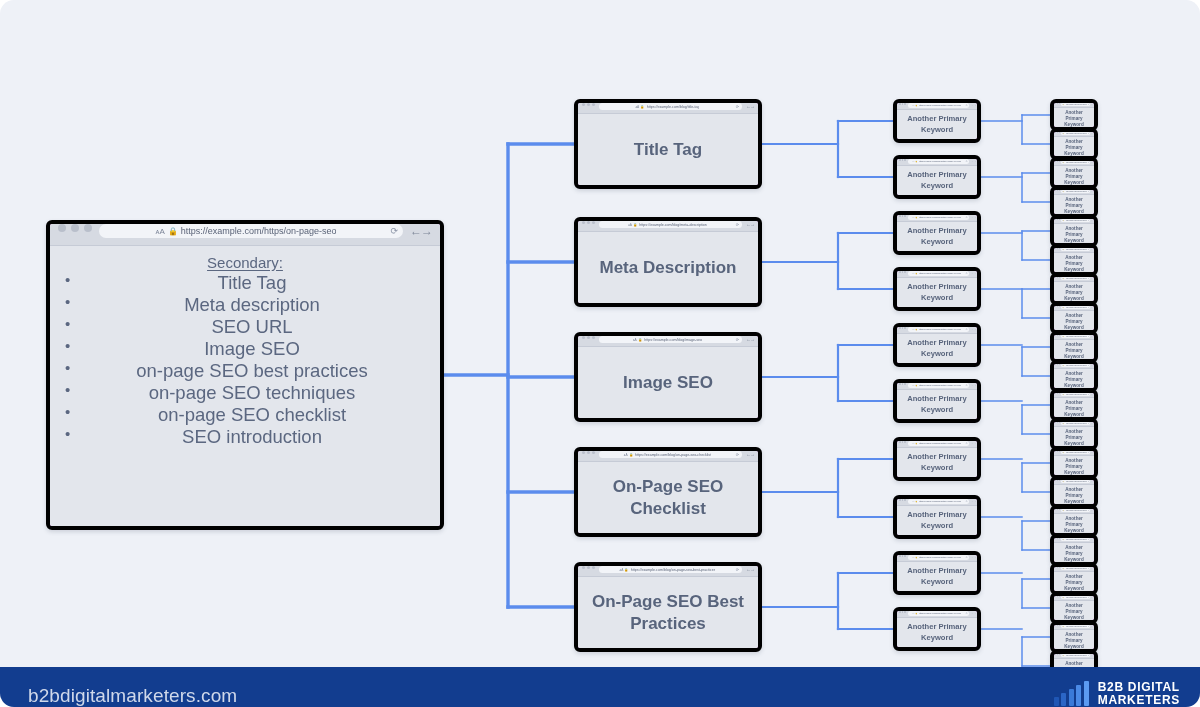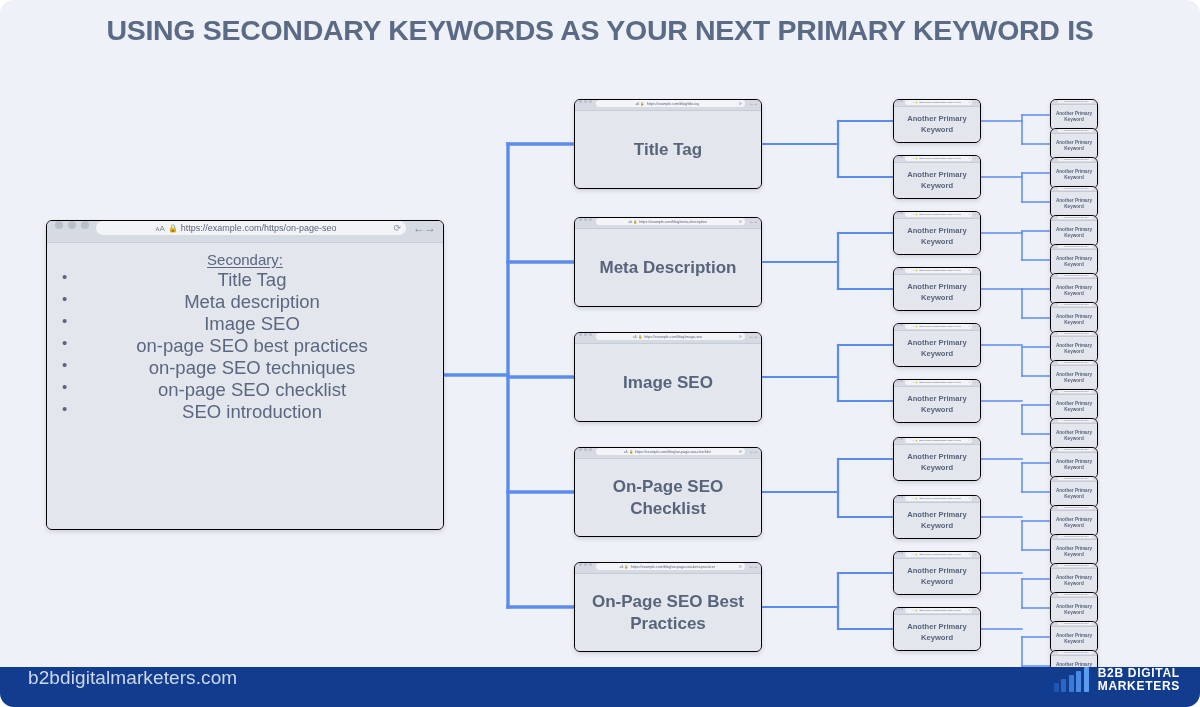--- a/index.html
+++ b/index.html
@@ -37,21 +37,21 @@
   #wires {
     position: absolute; left: 0; top: 0;
     width: 1200px; height: 707px;
     pointer-events: none;
   }
 
   
   .card {
     position: absolute;
     background: #f0abfc;
-    border: 1px solid #000000;
+    border: 4px solid #000000;
     border-radius: 6px;
     box-shadow: 0 2px 4px rgba(60,70,95,0.18);
     overflow: hidden;
     display: flex;
     flex-direction: column;
   }
   .chrome {
     background: #d6dae2;
     border-bottom: 1px solid #c6cbd6;
     display: flex;
@@ -184,21 +184,21 @@
   .l4 .navarrows { font-size: 1.8px; }
   .l4 .body { font-size: 4.6px; line-height: 1.34; font-weight: 700; }
 
   
   #footer {
     position: absolute;
     left: 0; bottom: 0;
     width: 1200px; height: 40px;
     background: #123d8f;
     display: flex;
-    align-items: flex-start;
+    align-items: flex-end;
     justify-content: space-between;
     padding: 0 20px 0 28px;
   }
   #footer-site {
     color: #cfd8ea;
     font-size: 19px;
     letter-spacing: 0.1px;
   }
   #footer-brand {
     display: flex;
@@ -232,21 +232,20 @@
     font-weight: 700;
     letter-spacing: 0.7px;
   }
 </style>
 </head>
 <body>
 
 <div id="canvas">
 
   <h1 id="title">
-    <span class="ln">USING SECONDARY KEYWORDS AS YOUR NEXT PRIMARY KEYWORD IS</span>
   </h1>
 
   <svg id="wires" viewBox="0 0 1200 707" width="1200" height="707">
       <line x1="444" y1="375" x2="508" y2="375" stroke="#5b8ced" stroke-width="3.4" stroke-linecap="square"></line>
       <line x1="508" y1="144" x2="508" y2="607" stroke="#5b8ced" stroke-width="3.4" stroke-linecap="square"></line>
       <line x1="508" y1="144" x2="574" y2="144" stroke="#5b8ced" stroke-width="3.4" stroke-linecap="square"></line>
       <line x1="508" y1="262" x2="574" y2="262" stroke="#5b8ced" stroke-width="3.4" stroke-linecap="square"></line>
       <line x1="508" y1="377" x2="574" y2="377" stroke="#5b8ced" stroke-width="3.4" stroke-linecap="square"></line>
       <line x1="508" y1="492" x2="574" y2="492" stroke="#5b8ced" stroke-width="3.4" stroke-linecap="square"></line>
       <line x1="508" y1="607" x2="574" y2="607" stroke="#5b8ced" stroke-width="3.4" stroke-linecap="square"></line>
@@ -325,20 +324,21 @@
         <span class="url">https://example.com/https/on-page-seo</span>
         <span class="reload">⟳</span>
       </span>
       <span class="navarrows">←→</span>
     </div>
     <div class="body">
       <div id="secondary-label">Secondary:</div>
       <ul id="secondary-list">
           <li>Title Tag</li>
           <li>Meta description</li>
+          <li>SEO URL</li>
           <li>Image SEO</li>
           <li>on-page SEO best practices</li>
           <li>on-page SEO techniques</li>
           <li>on-page SEO checklist</li>
           <li>SEO introduction</li>
         </ul>
     </div>
   </div>
 
   <div id="level2-host">

